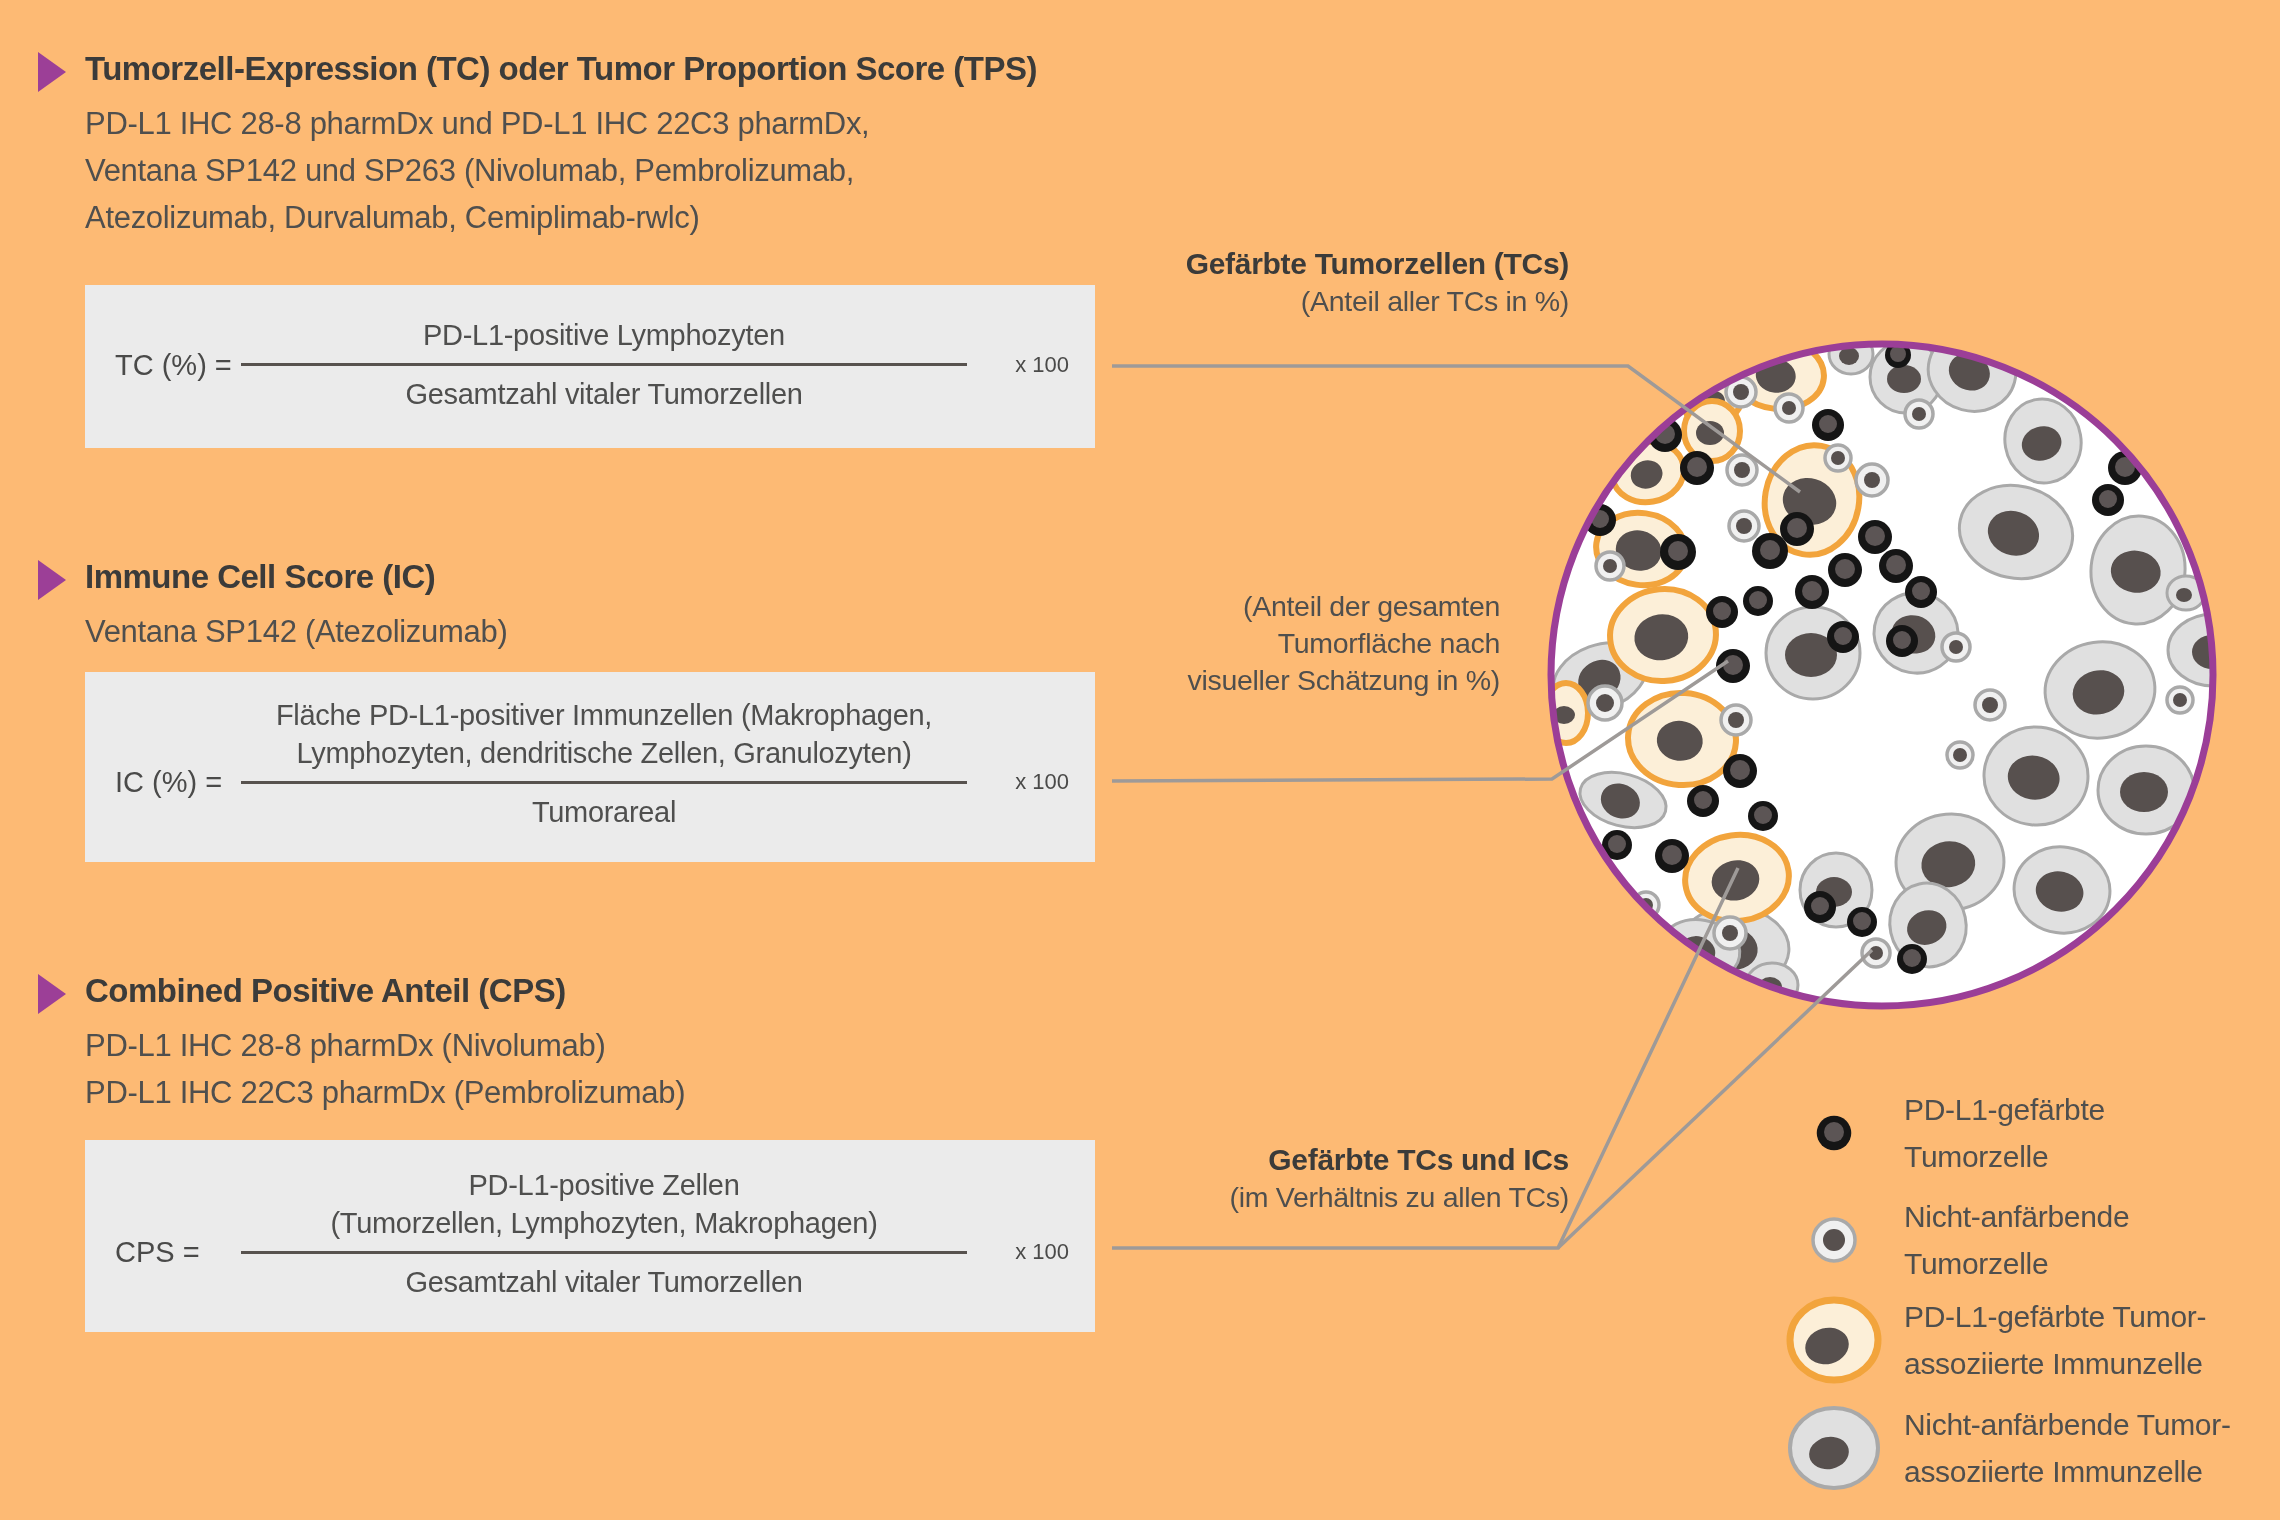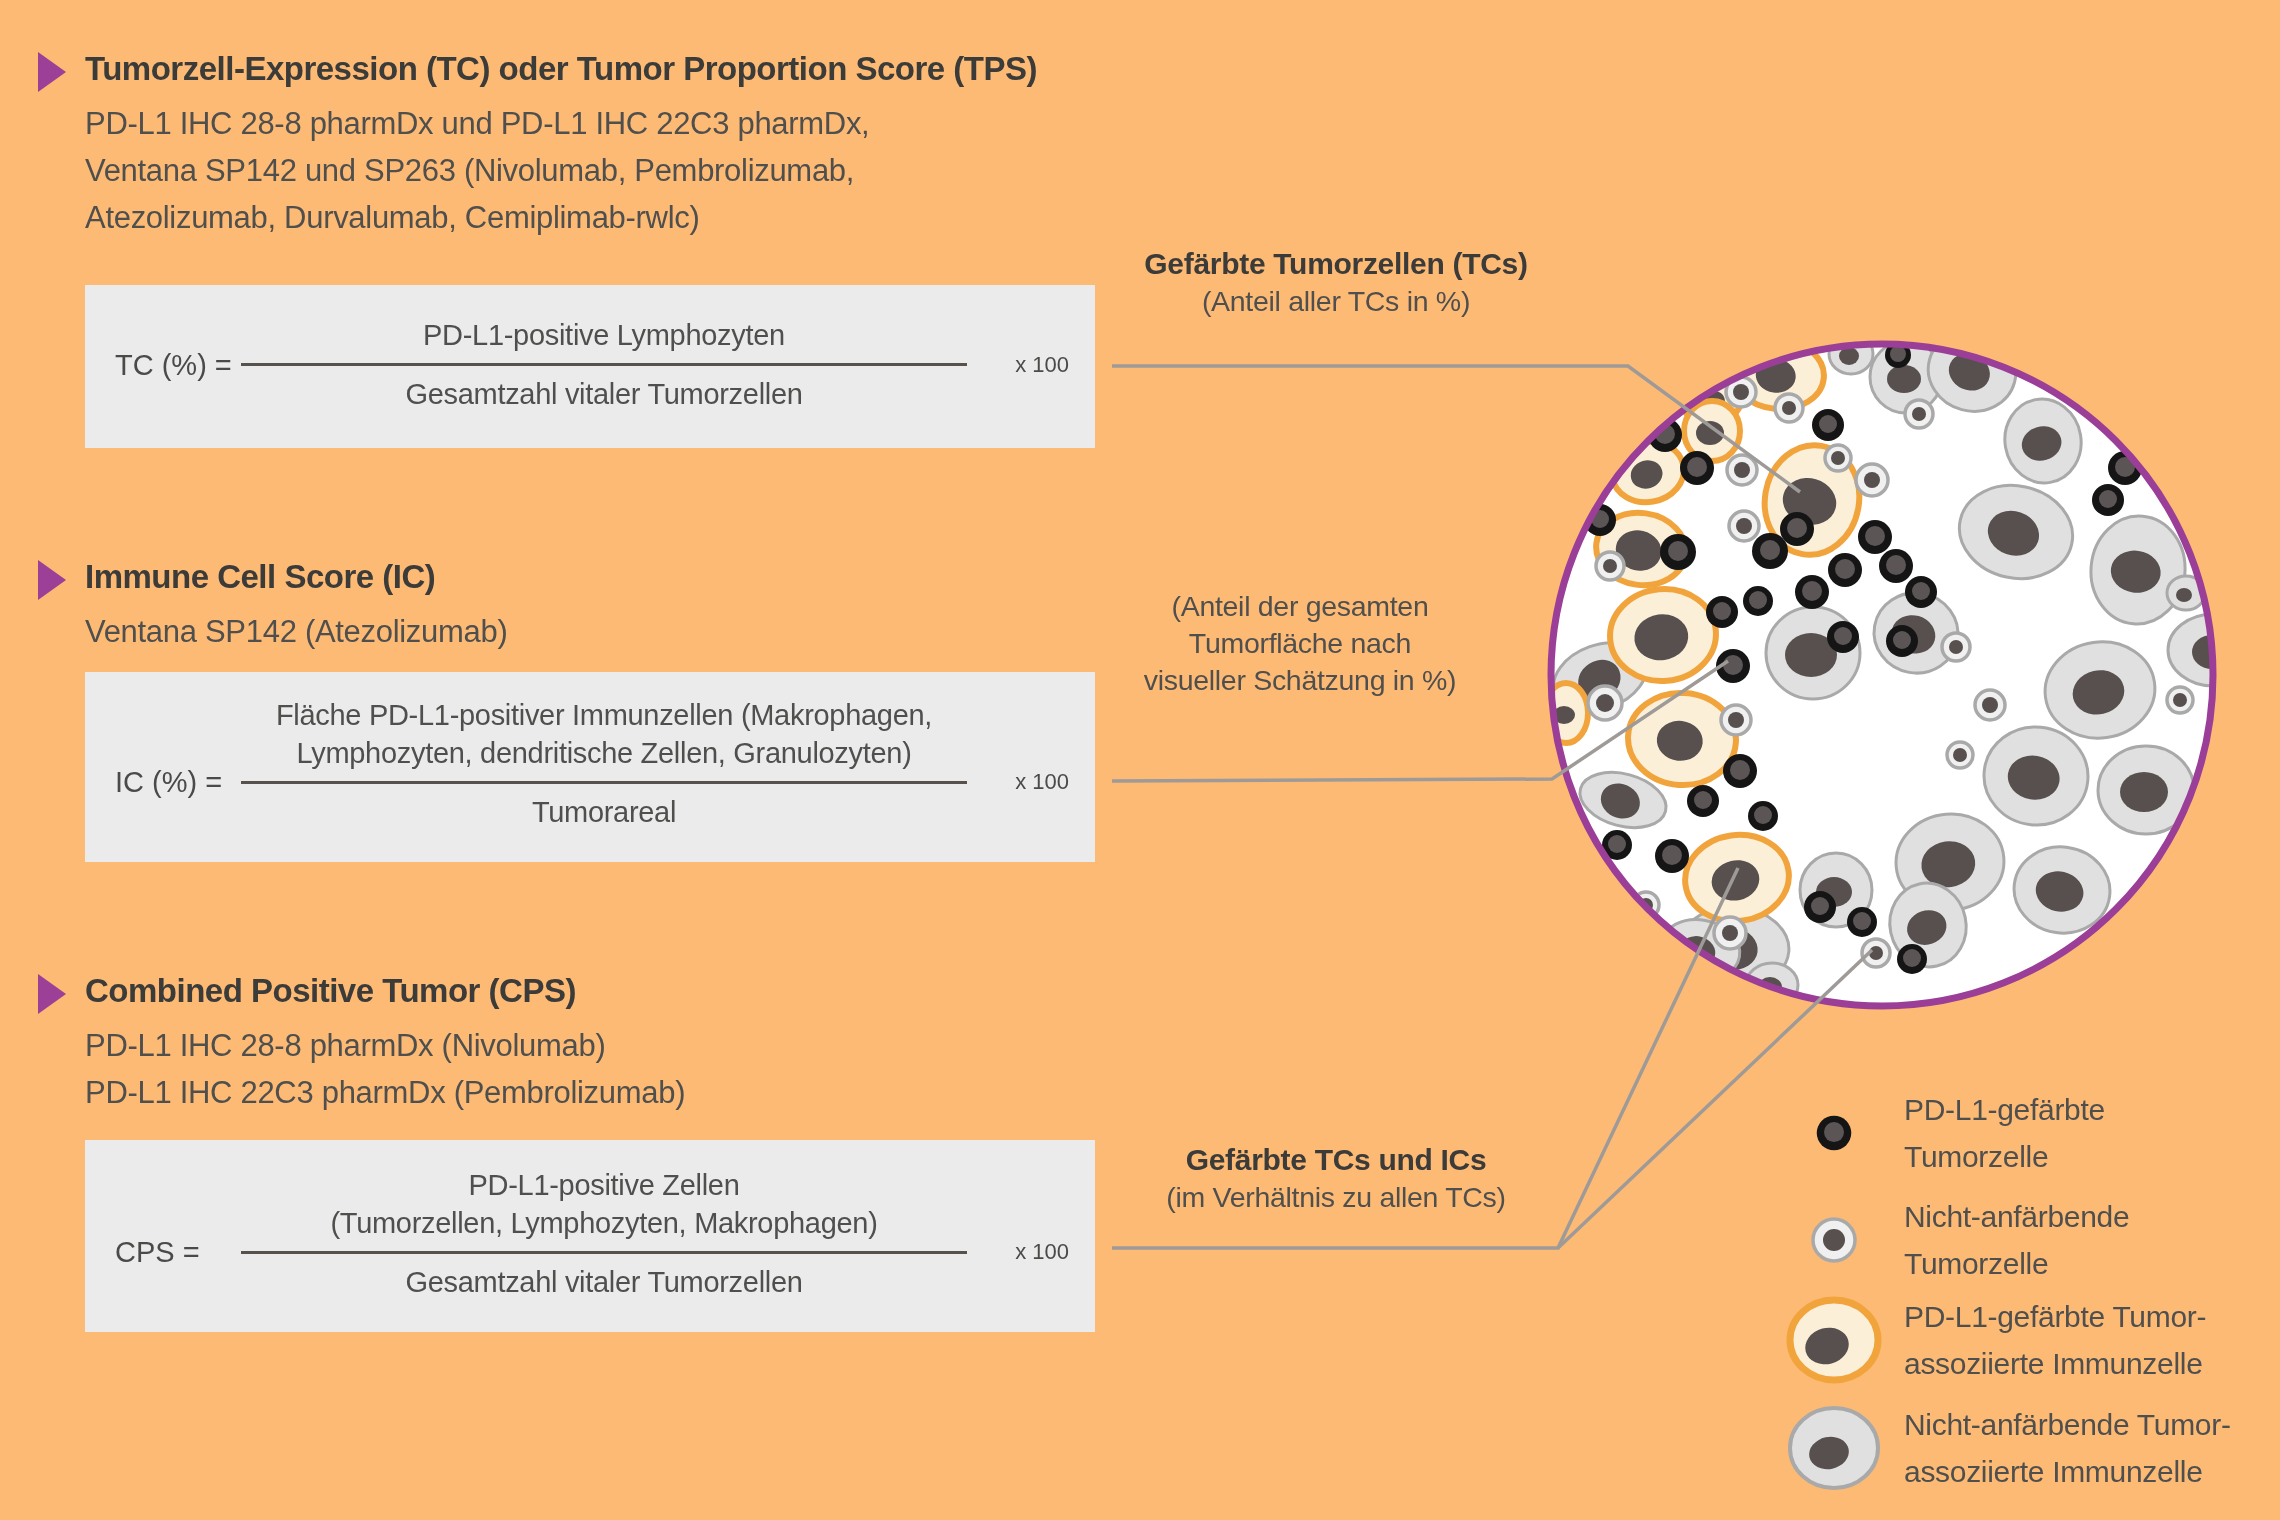--- a/index.html
+++ b/index.html
@@ -16,21 +16,21 @@
 
   
   .fbox{position:absolute;left:85px;width:1010px;background:#ebebeb;z-index:2;}
   .f-label{position:absolute;left:30px;font-size:29px;line-height:38px;color:#4a4a49;white-space:nowrap;}
   .f-mult{position:absolute;right:26px;font-size:22px;line-height:38px;color:#4a4a49;white-space:nowrap;}
   .f-frac{position:absolute;left:148px;width:742px;text-align:center;font-size:29px;color:#4f4f4e;}
   .f-num,.f-den{line-height:38px;letter-spacing:-0.3px;}
   .f-line{border:0;border-top:3px solid #57524e;margin:9px 8px;}
 
   
-  .callout{position:absolute;text-align:center;z-index:2;}
+  .callout{position:absolute;text-align:right;z-index:2;}
   .callout-title{font-weight:bold;font-size:30px;line-height:39px;color:#3b3b3a;letter-spacing:-0.3px;}
   .callout-sub{font-size:28.5px;line-height:37px;color:#4f4f4e;letter-spacing:-0.3px;}
 
   
   .legend-row{position:absolute;left:1772px;width:500px;display:flex;align-items:center;z-index:2;gap:8px;}
   .legend-icon-box{width:124px;display:flex;justify-content:center;align-items:center;flex:none;}
   .legend-text{font-size:30px;line-height:47px;color:#4f4f4e;letter-spacing:-0.3px;white-space:nowrap;}
 </style>
 </head>
 <body>
@@ -393,21 +393,21 @@
       <div class="f-num">Fläche PD-L1-positiver Immunzellen (Makrophagen,</div>
       <div class="f-num">Lymphozyten, dendritische Zellen, Granulozyten)</div>
       <hr class="f-line">
       <div class="f-den">Tumorareal</div>
     </div>
     <div class="f-mult" style="top:91px">x 100</div>
   </div>
 
   <div class="bullet" style="top:974px"></div>
   <div class="sec" style="top:970px">
-    <div class="sec-title">Combined Positive Tumor (CPS)</div>
+    <div class="sec-title">Combined Positive Anteil (CPS)</div>
     <div class="sec-sub">
       <div>PD-L1 IHC 28-8 pharmDx (Nivolumab)</div>
       <div>PD-L1 IHC 22C3 pharmDx (Pembrolizumab)</div>
     </div>
   </div>
   <div class="fbox" style="top:1140px;height:192px">
     <div class="f-label" style="top:93px">CPS =</div>
     <div class="f-frac" style="top:26px">
       <div class="f-num">PD-L1-positive Zellen</div>
       <div class="f-num">(Tumorzellen, Lymphozyten, Makrophagen)</div>

